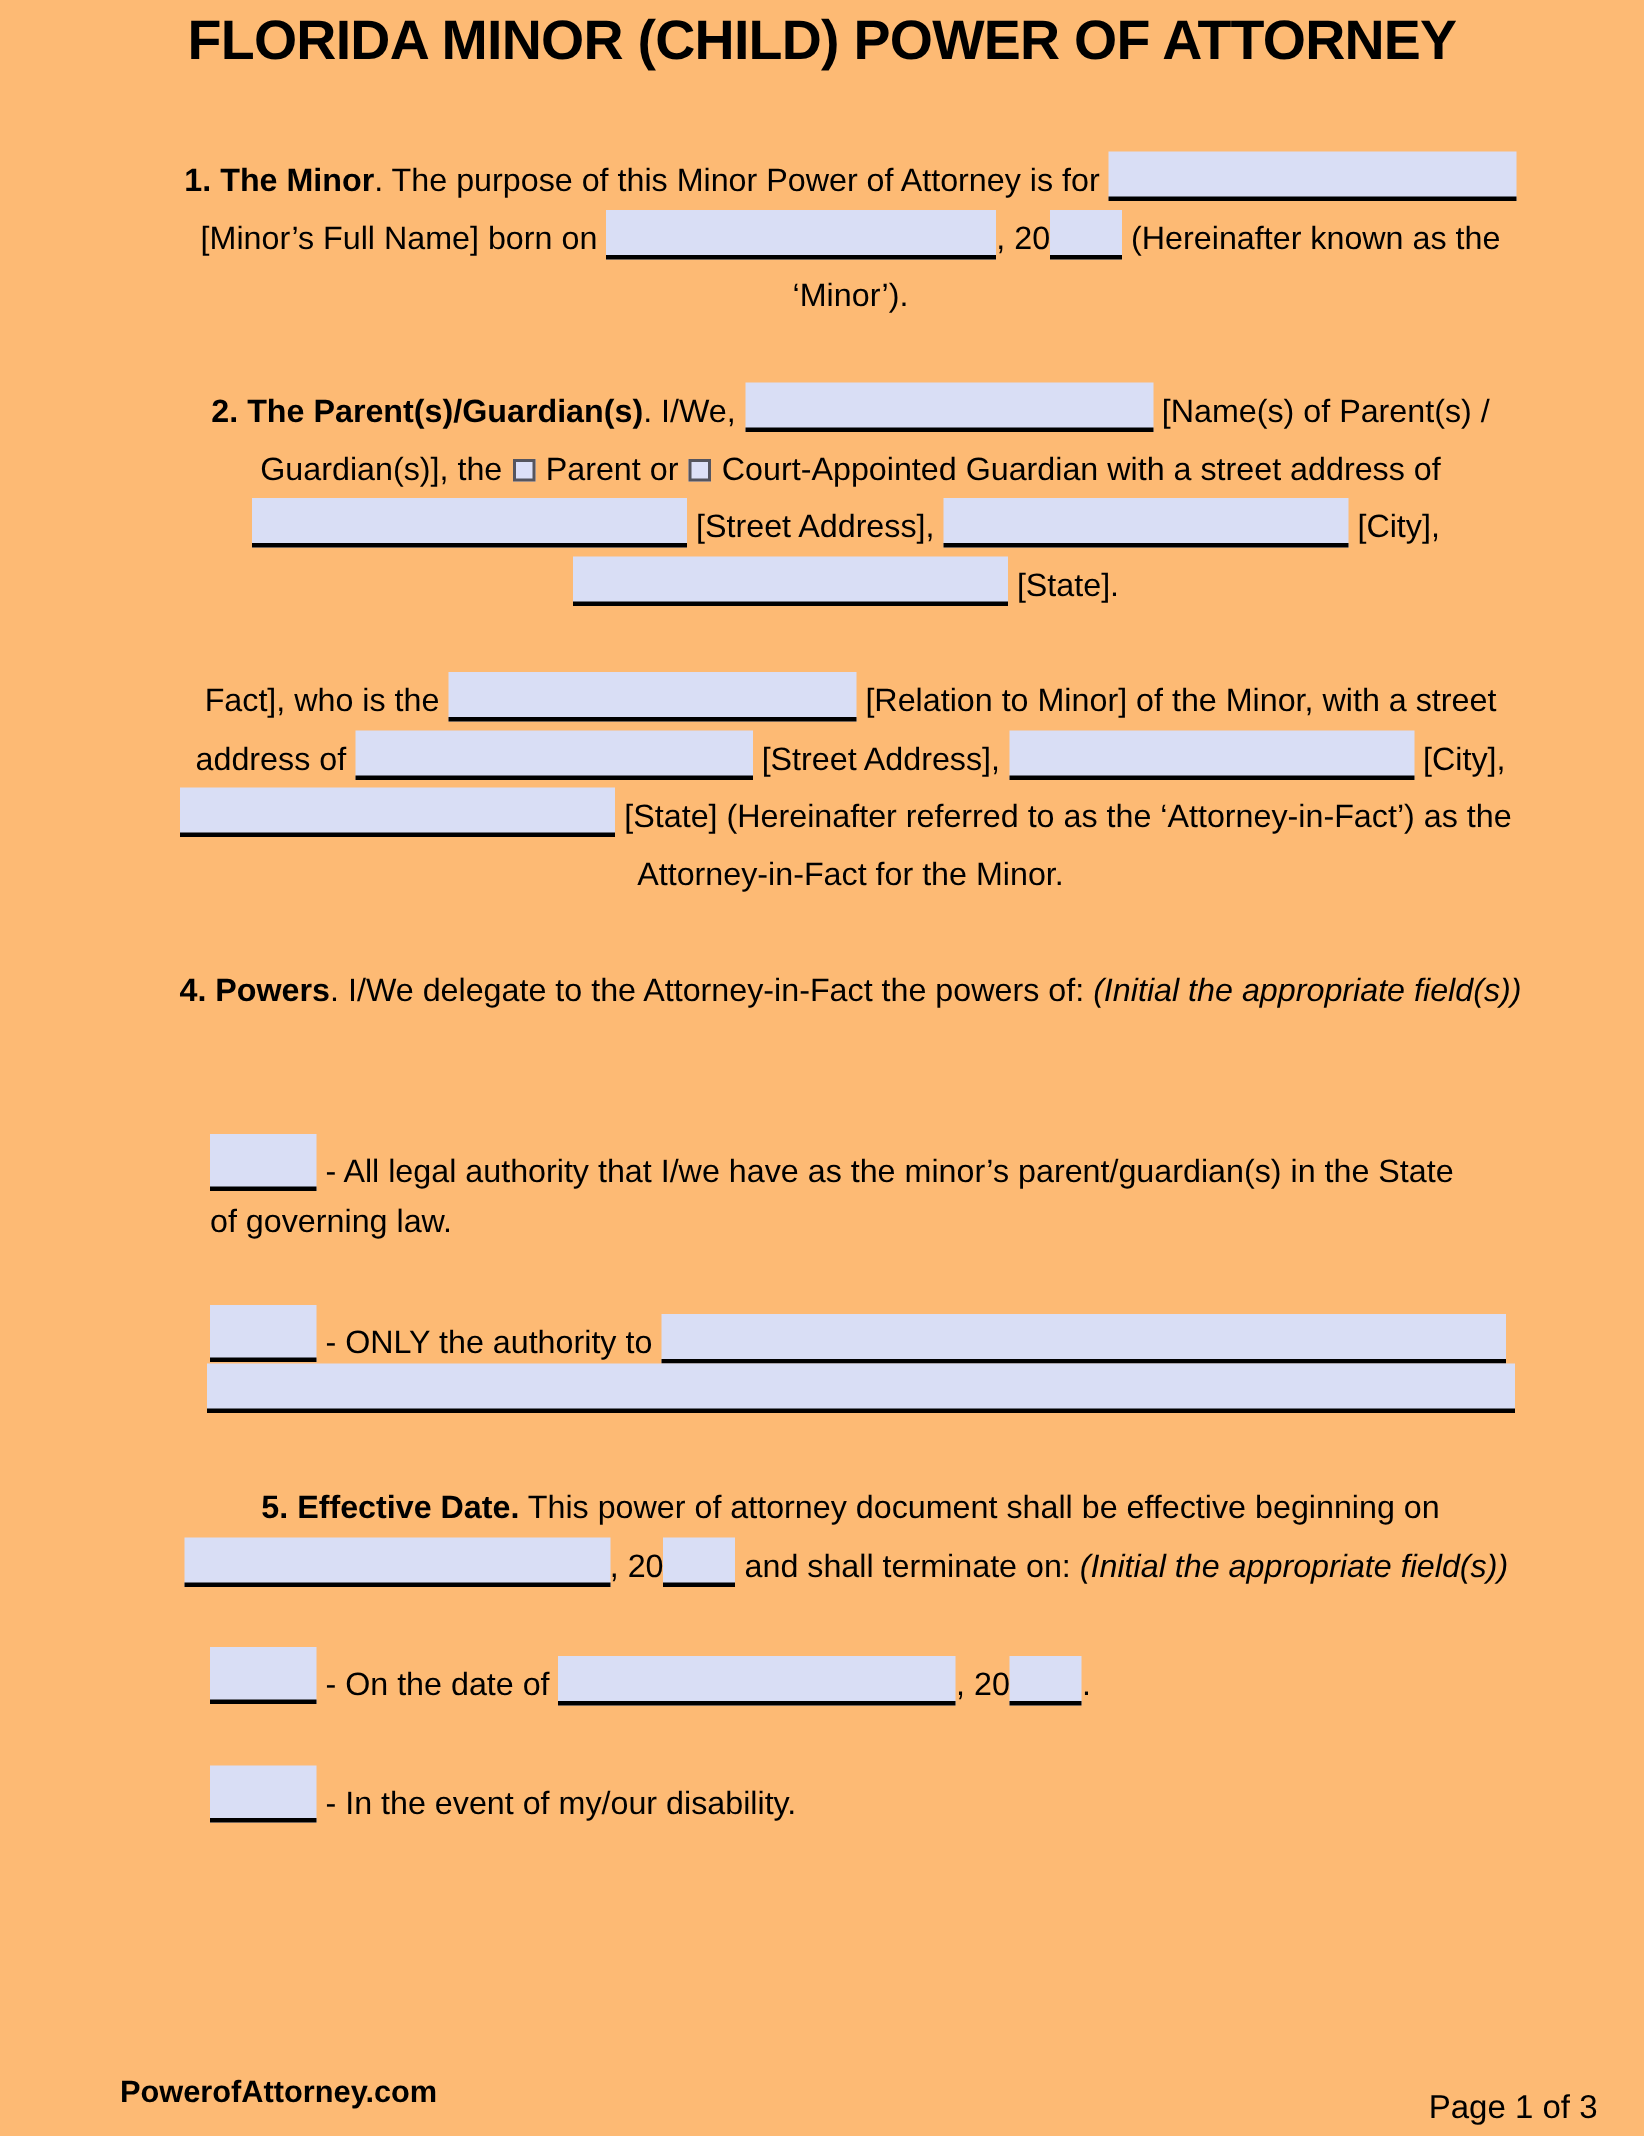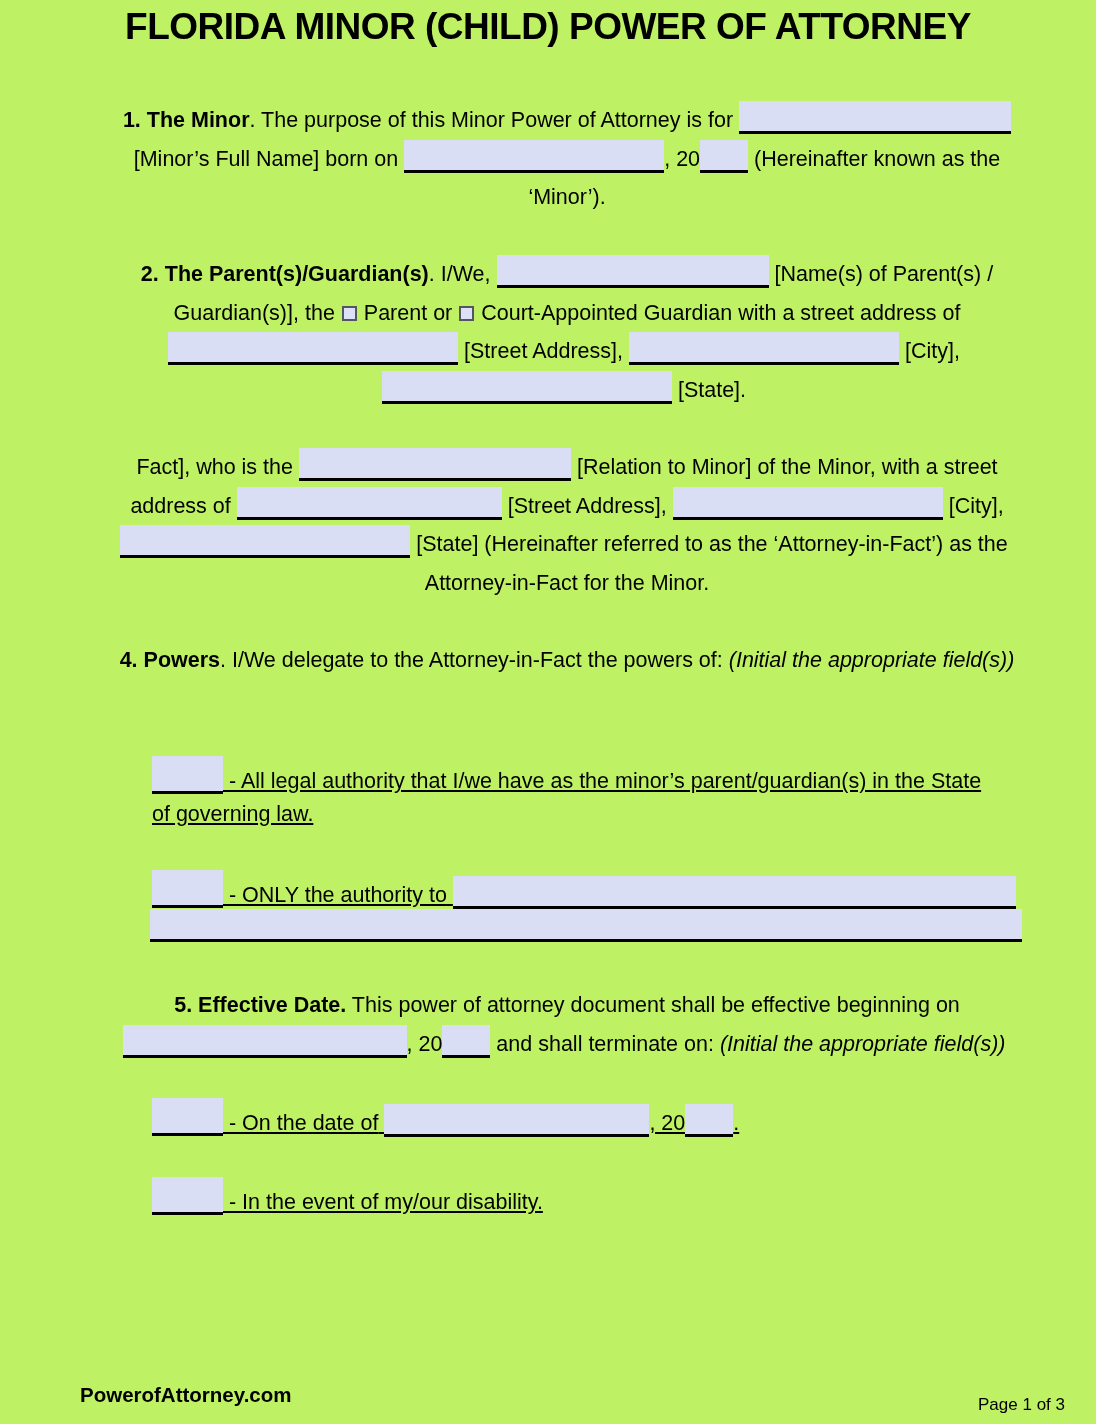--- a/index.html
+++ b/index.html
@@ -1,34 +1,34 @@
 <!DOCTYPE html>
 <html><head>
 <meta charset="utf-8">
 <style>
   html,body { margin:0; padding:0; background:#ffffff; }
   .page {
     position:relative;
     width:1096px; height:1424px;
-    background:#bef264;
+    background:#fdba74;
     font-family:"Liberation Sans", sans-serif;
     font-size:21.5px;
     color:#000;
     overflow:hidden;
   }
   .title {
     position:absolute; top:5px; left:0; right:0;
     text-align:center;
     font-size:37px; font-weight:bold;
     line-height:44px;
     letter-spacing:-0.5px;
     white-space:nowrap;
   }
   .block { position:absolute; left:68px; right:30px;text-align:center; }
-  .opt-block { position:absolute; left:152px; right:30px;text-decoration:underline; }
+  .opt-block { position:absolute; left:140px; right:30px; }
   .line { height:38.5px; line-height:38.5px; white-space:nowrap; }
   .field {
     display:inline-block;
     height:30px;
     background:#d9def5;
     border-bottom:3px solid #000;
     vertical-align:-7px;
   }
   .ifield {
     display:inline-block;
@@ -40,21 +40,21 @@
   .pull-left { margin-left:-6px; }
   .chk {
     display:inline-block;
     width:11px; height:11px;
     background:#dce0f8;
     border:2px solid #55555f;
     vertical-align:-1px;
     margin:0 1px;
   }
   .footer-left  { position:absolute; left:80px;  top:1383px; font-size:20.5px; line-height:24px;font-weight:bold; }
-  .footer-right { position:absolute; right:31px; top:1393px; font-size:17px; line-height:24px; }
+  .footer-right { position:absolute; right:31px; top:1393px; font-size:22px; line-height:24px; }
 </style>
 </head>
 <body>
 
 <div class="page">
 
   <div class="title">FLORIDA MINOR (CHILD) POWER OF ATTORNEY</div>
 
   <div class="block" style="top:101px">
     <div class="line"><b>1. The Minor</b><span>. The purpose of this Minor Power of Attorney is for</span>

